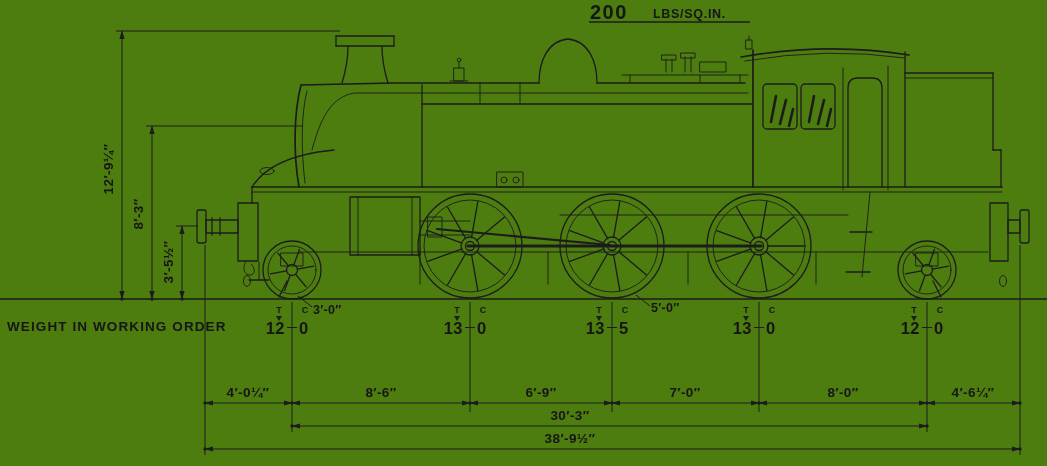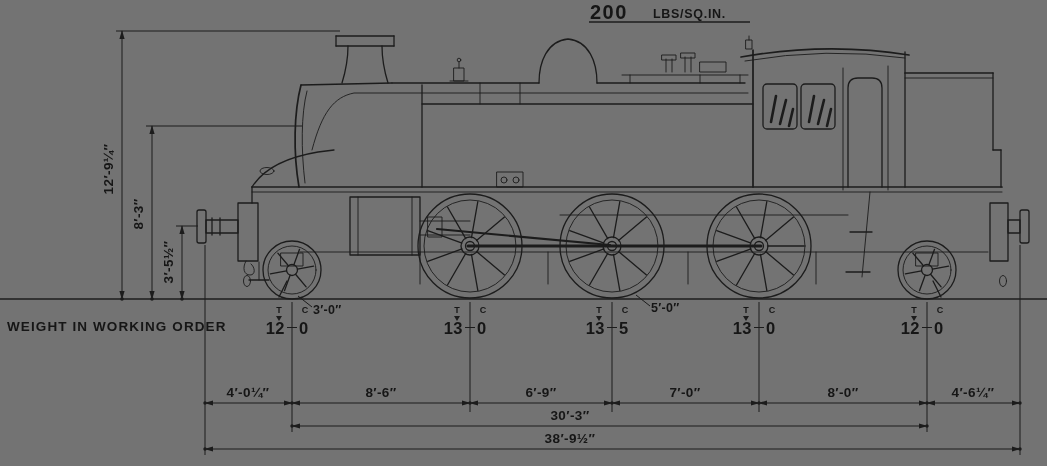--- a/index.html
+++ b/index.html
@@ -1,16 +1,16 @@
 <!DOCTYPE html>
 <html><head>
 <meta charset="utf-8">
 <style>
   html,body{margin:0;padding:0;background:#ffffff;}
-  .canvas{position:relative;width:1047px;height:466px;background:#737373;overflow:hidden;}
+  .canvas{position:relative;width:1047px;height:466px;background:#4d7c0f;overflow:hidden;}
   svg{position:absolute;left:0;top:0;}
   text{font-family:"Liberation Sans", sans-serif;font-weight:700;fill:#161616;}
   .s13{font-size:13.5px;letter-spacing:.4px;}
   .s16{font-size:16.5px;letter-spacing:.5px;}
   .s9{font-size:9px;}
   .s12{font-size:12.5px;letter-spacing:.3px;}
   .pv{font-size:20px;letter-spacing:1.5px;}
   .pu{font-size:12.5px;letter-spacing:.7px;}
   .wl{font-size:13.5px;letter-spacing:1.1px;}
   .art{stroke:#1c1c1c;fill:none;stroke-width:1.3;stroke-linecap:round;stroke-linejoin:round;}

